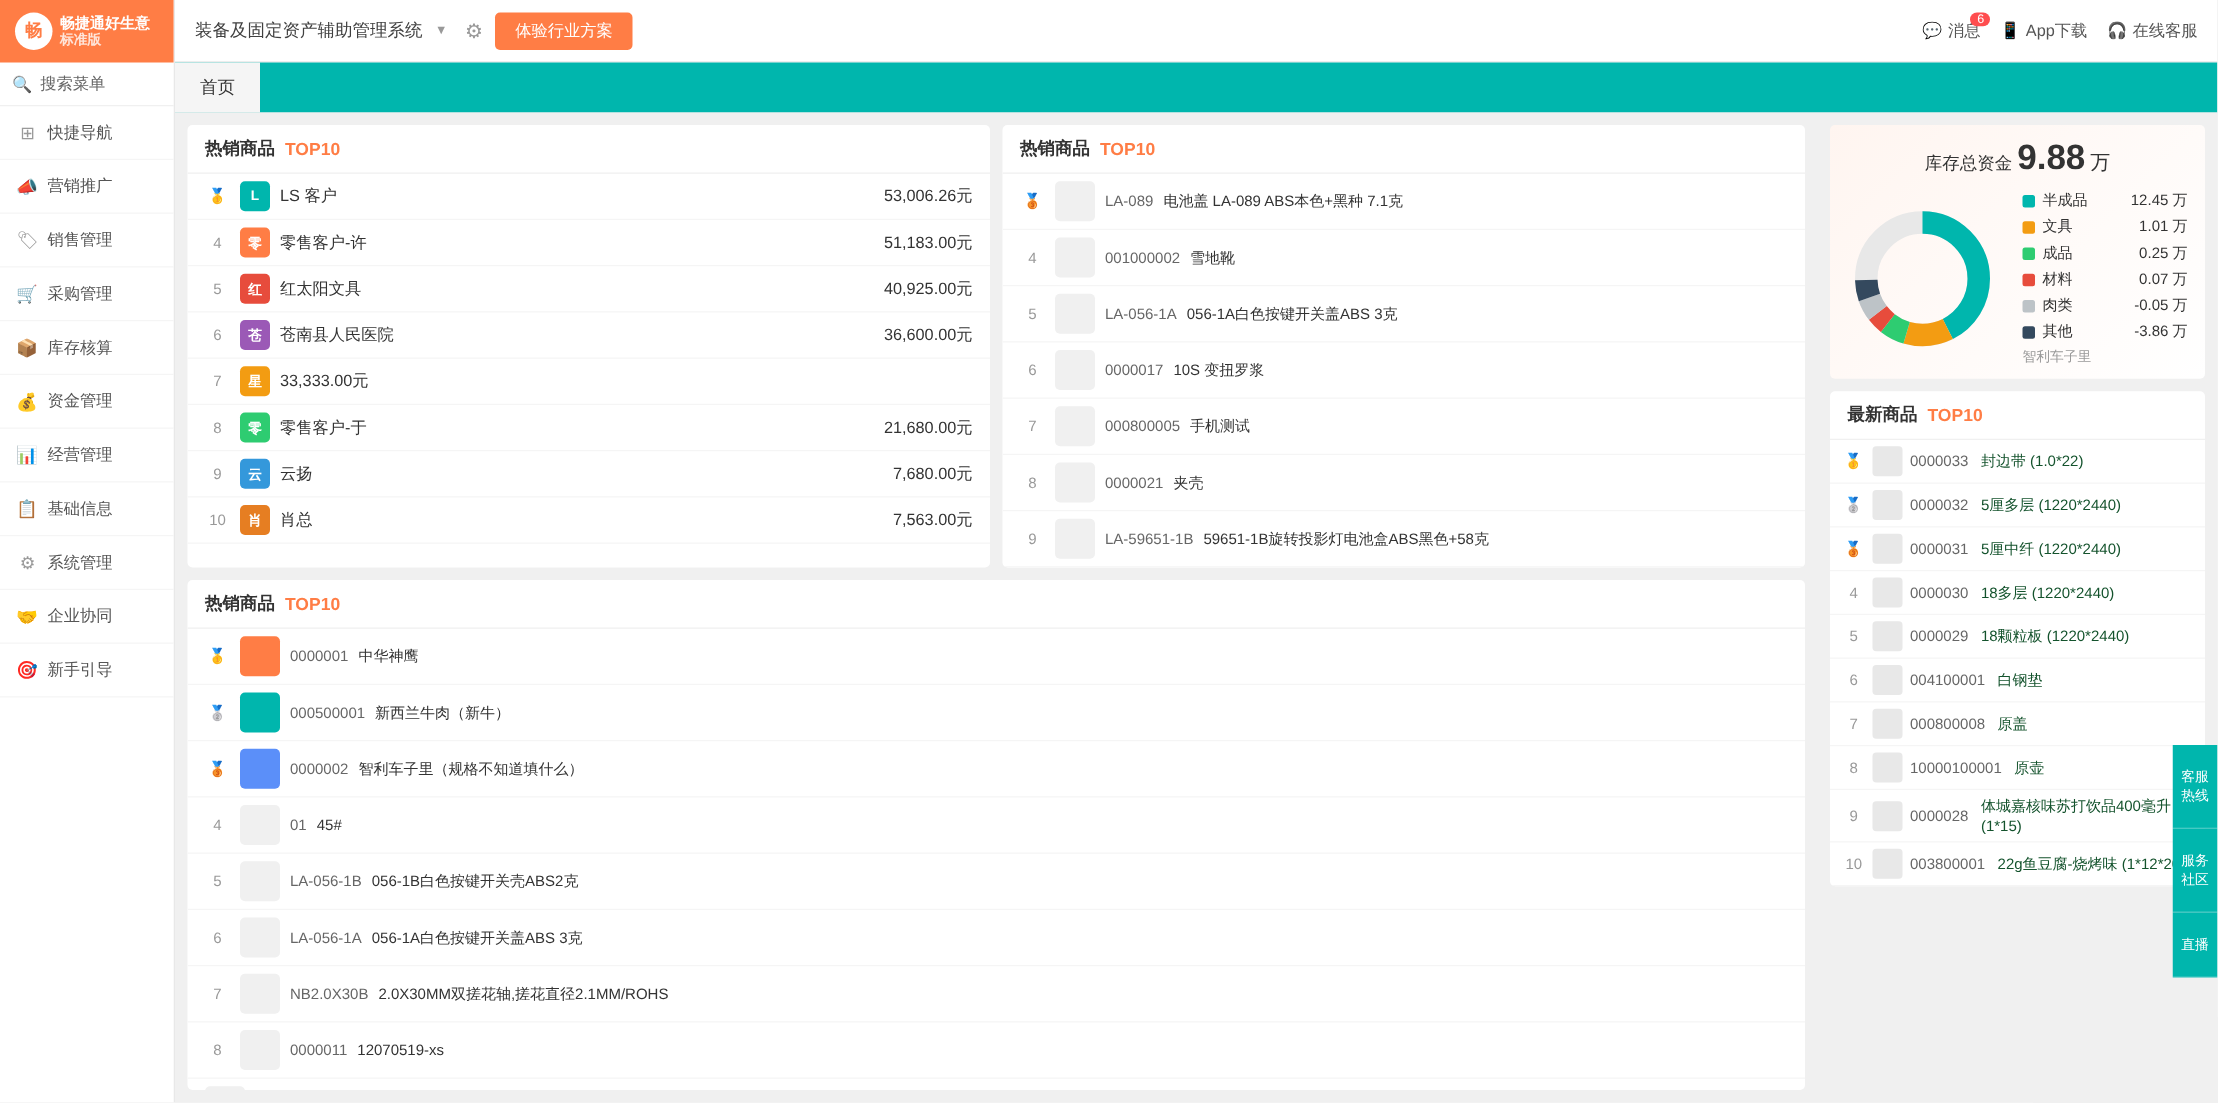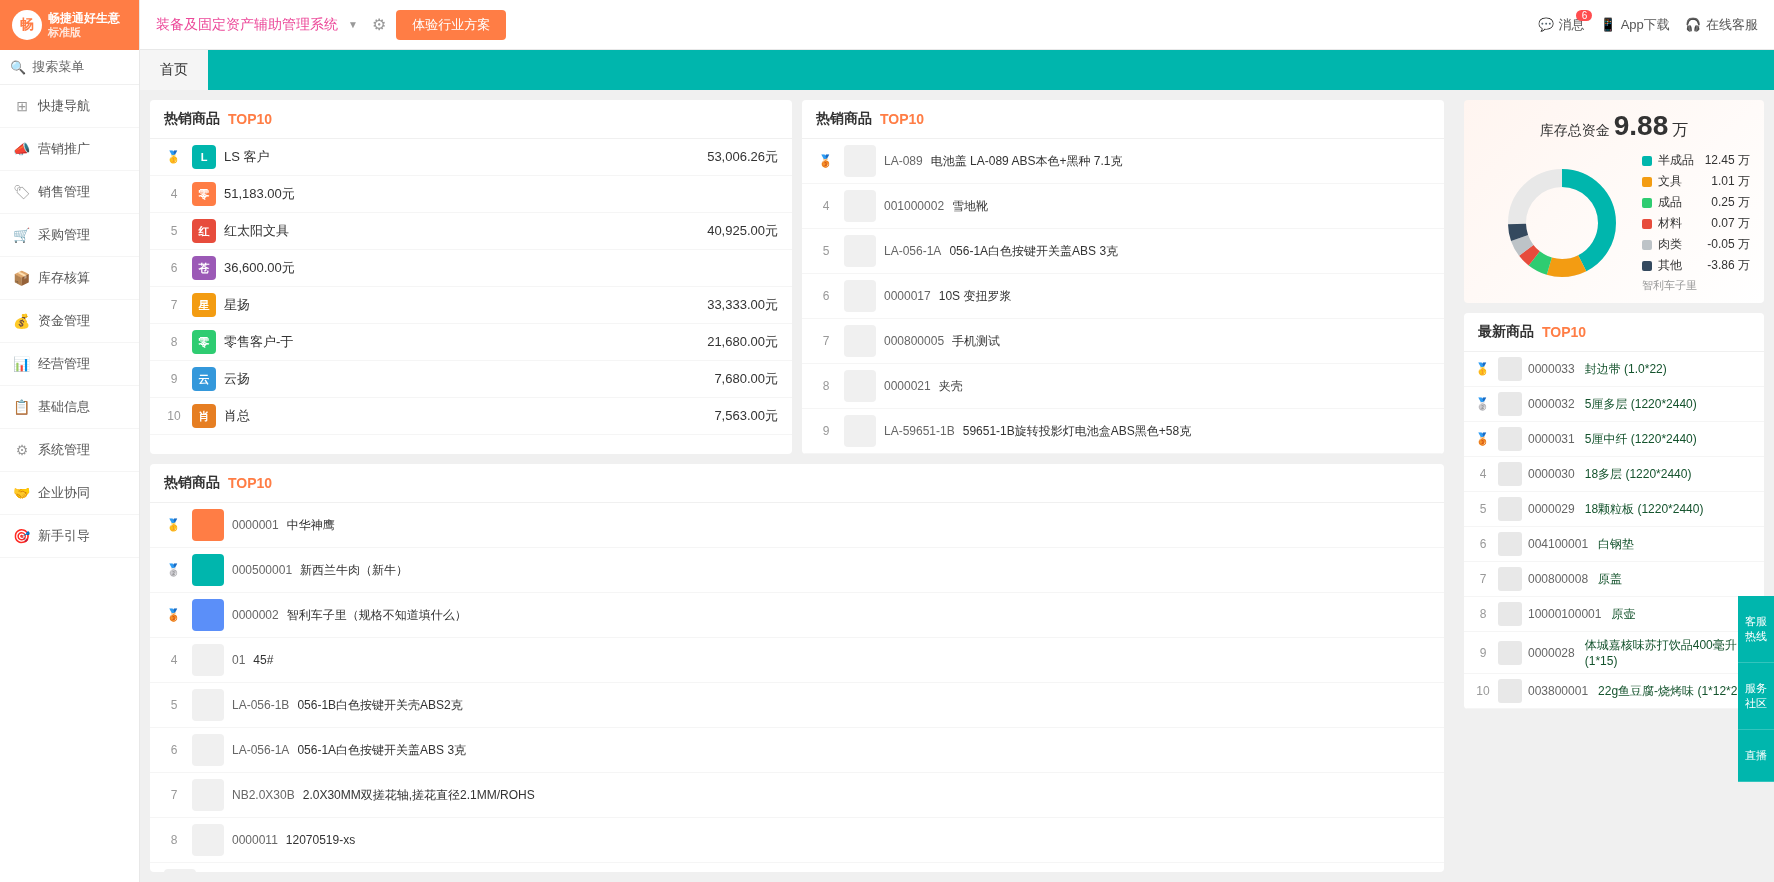--- a/index.html
+++ b/index.html
@@ -70,21 +70,21 @@
       background: #fff;
       border-bottom: 1px solid #e8e8e8;
       display: flex;
       align-items: center;
       padding: 0 16px;
       height: 50px;
       gap: 10px;
     }
     .header-system-name {
       font-size: 14px;
-      color: #ec4899;
+      color: #404040;
       display: flex;
       align-items: center;
       gap: 6px;
     }
     .header-dropdown { color: #999; font-size: 10px; cursor: pointer; }
     .header-gear { color: #999; font-size: 16px; cursor: pointer; margin-left: 4px; }
     .header-trial-btn {
       background: #ff7d45;
       color: #fff;
       border: none;
@@ -257,21 +257,20 @@
       color: #333;
     }
     .inventory-total .unit { font-size: 16px; color: #333; }
 
     
     .donut-container {
       display: flex;
       align-items: center;
       padding: 0 14px 10px;
       gap: 20px;
-      margin-left: 24px;
     }
     .donut-svg { width: 120px; height: 120px; flex-shrink: 0; }
     .donut-legend { flex: 1; }
     .legend-item {
       display: flex;
       align-items: center;
       gap: 6px;
       margin-bottom: 4px;
       font-size: 12px;
       color: #333;
@@ -442,37 +441,38 @@
           <div class="rank-table">
             <div class="rank-row">
               <span class="rank-num medal-gold">🥇</span>
               <div class="rank-badge" style="background:#00b6ad">L</div>
               <span class="rank-name">LS 客户</span>
               <span class="rank-value">53,006.26元</span>
             </div>
             <div class="rank-row">
               <span class="rank-num">4</span>
               <div class="rank-badge" style="background:#ff7d45">零</div>
+              <span class="rank-name">零售客户-许</span>
               <span class="rank-value">51,183.00元</span>
             </div>
             <div class="rank-row">
               <span class="rank-num">5</span>
               <div class="rank-badge" style="background:#e74c3c">红</div>
               <span class="rank-name">红太阳文具</span>
               <span class="rank-value">40,925.00元</span>
             </div>
             <div class="rank-row">
               <span class="rank-num">6</span>
               <div class="rank-badge" style="background:#9b59b6">苍</div>
+              <span class="rank-name">苍南县人民医院</span>
               <span class="rank-value">36,600.00元</span>
             </div>
             <div class="rank-row">
               <span class="rank-num">7</span>
               <div class="rank-badge" style="background:#f39c12">星</div>
-              <span class="rank-name">星扬</span>
               <span class="rank-value">33,333.00元</span>
             </div>
             <div class="rank-row">
               <span class="rank-num">8</span>
               <div class="rank-badge" style="background:#2ecc71">零</div>
               <span class="rank-name">零售客户-于</span>
               <span class="rank-value">21,680.00元</span>
             </div>
             <div class="rank-row">
               <span class="rank-num">9</span>

